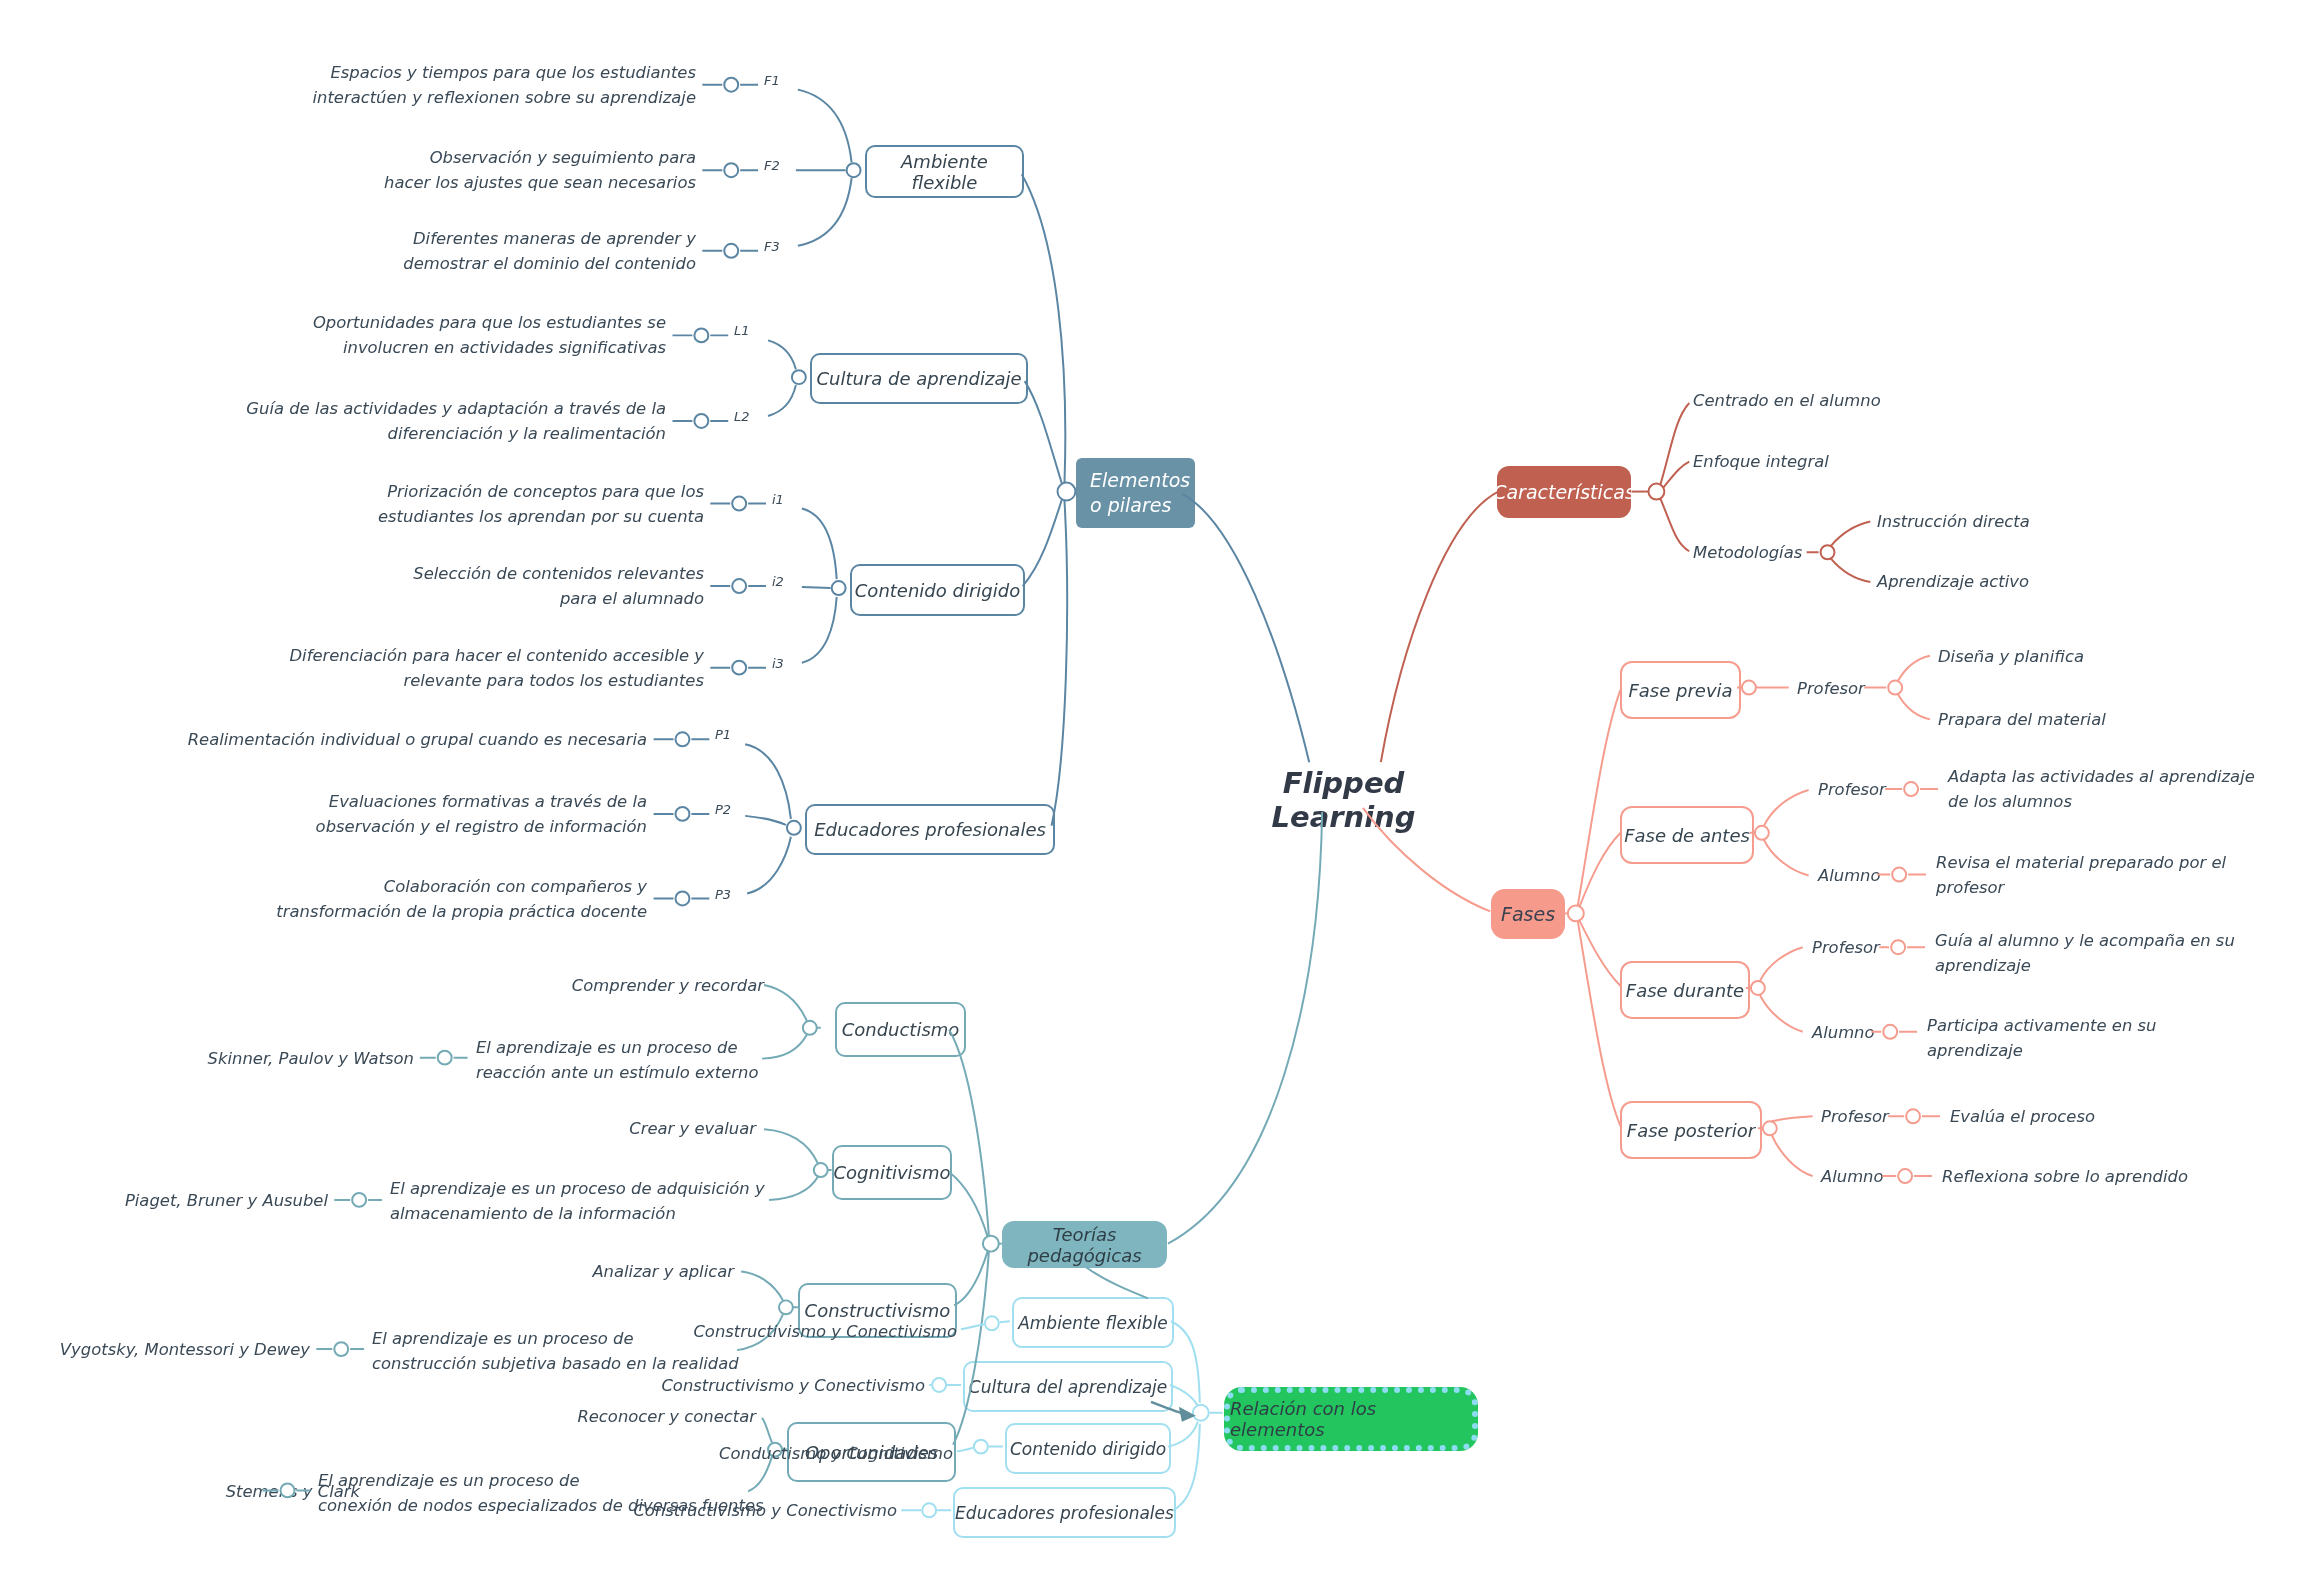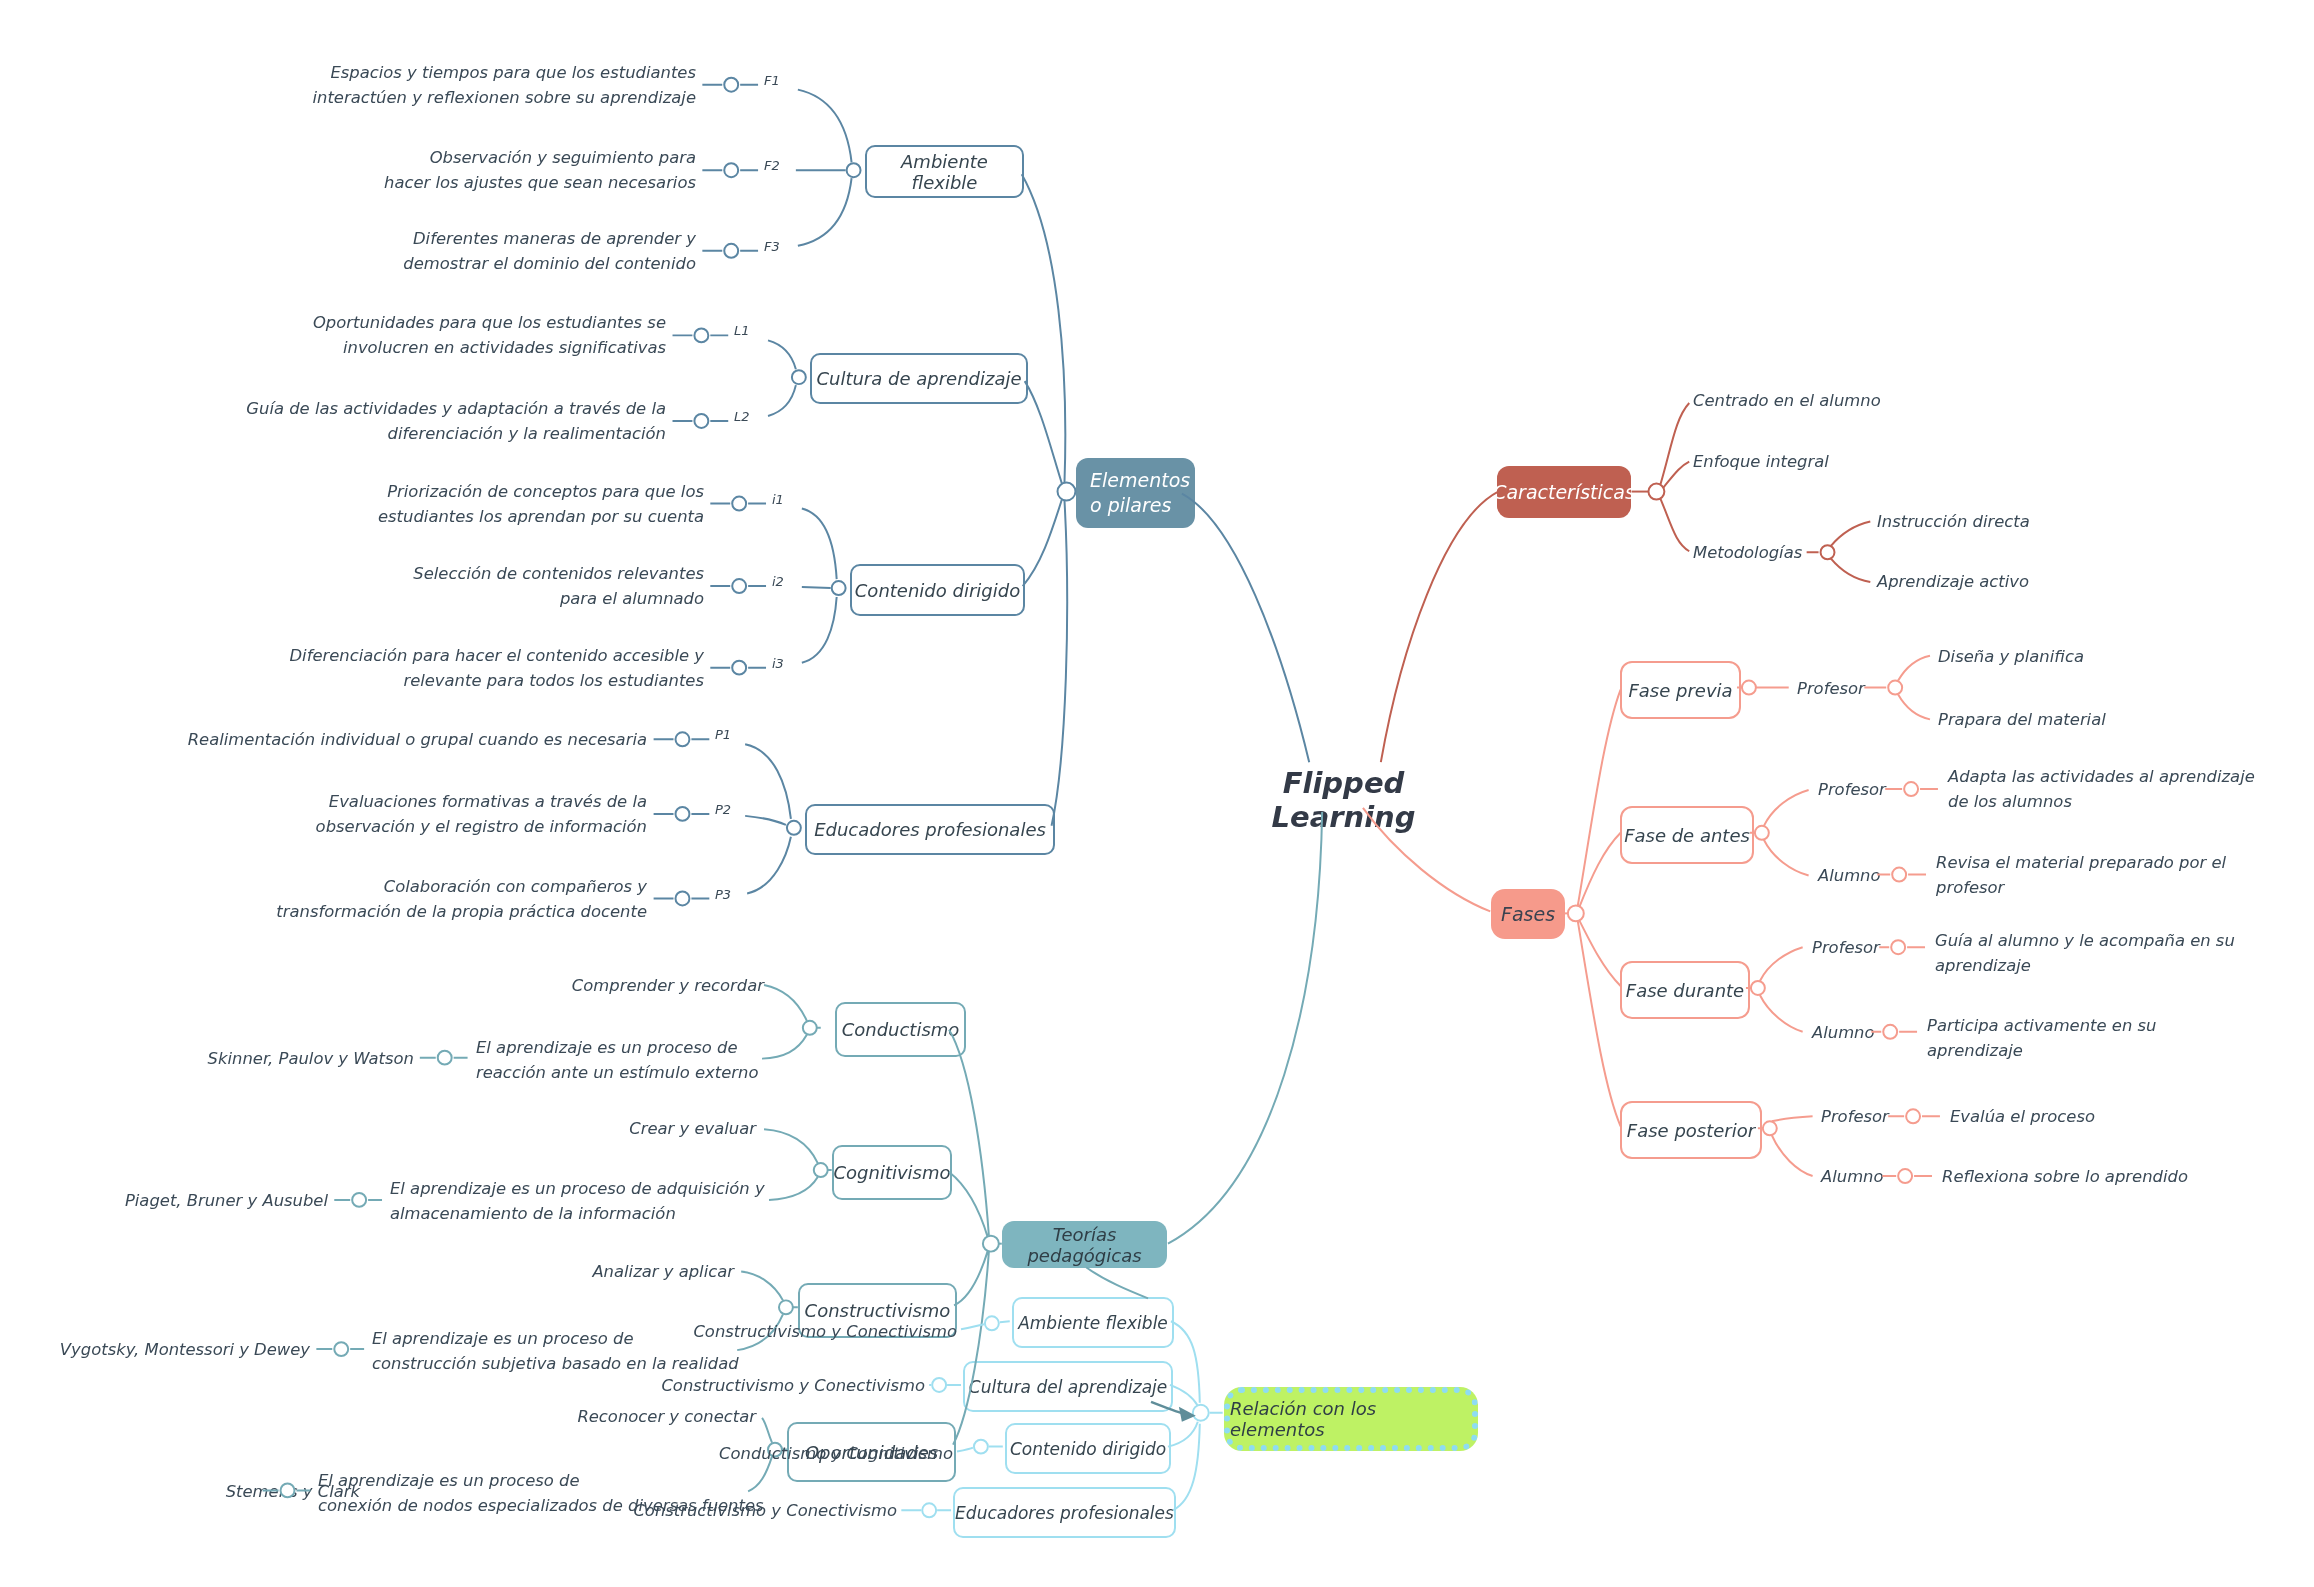--- a/index.html
+++ b/index.html
@@ -16,21 +16,21 @@
   .b-blue{border:2px solid #5b86a3;}
   .b-salmon{border:2.5px solid #f59c8e;border-radius:12px;}
   .b-teal{border:2px solid #74aab5;}
   .b-cyan{border:2px solid #9fdff0;}
   .f-blue{background:#6992a6;color:#fff;border:none;border-radius:12px;font-size:19px;
           justify-content:flex-start;text-align:left;padding-left:14px;line-height:25px;}
   .f-red{background:#bf6051;color:#fff;border:none;border-radius:12px;font-size:19px;}
   .f-salmon{background:#f69a8b;color:#3a4250;border:none;border-radius:14px;font-size:19px;}
   .f-teal{background:#7eb5bf;color:#2f3e46;border:none;border-radius:12px;}
   .cloud{position:absolute;z-index:2;display:flex;align-items:center;justify-content:center;
-         font-style:italic;font-size:18px;color:#2f3e46;background:#bef264;
+         font-style:italic;font-size:18px;color:#2f3e46;background:#22c55e;
          border:6px dotted #8edcf2;border-radius:18px;}
   #title{position:absolute;z-index:2;font-style:italic;font-weight:bold;font-size:29px;
          color:#333a47;text-align:center;}
 </style>
 </head>
 <body>
 
 <div id="canvas">
 
   <svg id="wires" width="2314" height="1587" viewBox="0 0 2326 1595">
@@ -136,21 +136,21 @@
     </g>
 
     <g>
       <path d="M 1157 1409 C 1175 1416 1183 1419 1190 1421" stroke="#5f8d99" stroke-width="2.5" fill="none"></path>
       <polygon points="1202,1423 1185,1414 1188,1429" fill="#5f8d99"></polygon>
     </g>
   </svg>
 
   <div id="title" style="left:1244px;top:766px;width:199px;">Flipped Learning</div>
 
-  <div class="box f-blue" style="left:1076px;top:458px;width:105px;height:70px;">Elementos
+  <div class="box f-blue" style="left:1076px;top:458px;width:105px;height:70px;border-radius:6px;">Elementos
 o pilares</div>
   <div class="box b-blue" style="left:865px;top:145px;width:155px;height:49px;">Ambiente flexible</div>
   <div class="box b-blue" style="left:810px;top:353px;width:214px;height:47px;">Cultura de aprendizaje</div>
   <div class="box b-blue" style="left:850px;top:564px;width:171px;height:48px;">Contenido dirigido</div>
   <div class="box b-blue" style="left:805px;top:804px;width:246px;height:47px;">Educadores profesionales</div>
 
   <div class="t ra" style="right:1618px;top:60px;">Espacios y tiempos para que los estudiantes
 interactúen y reflexionen sobre su aprendizaje</div>
   <div class="t ra" style="right:1618px;top:145px;">Observación y seguimiento para
 hacer los ajustes que sean necesarios</div>

